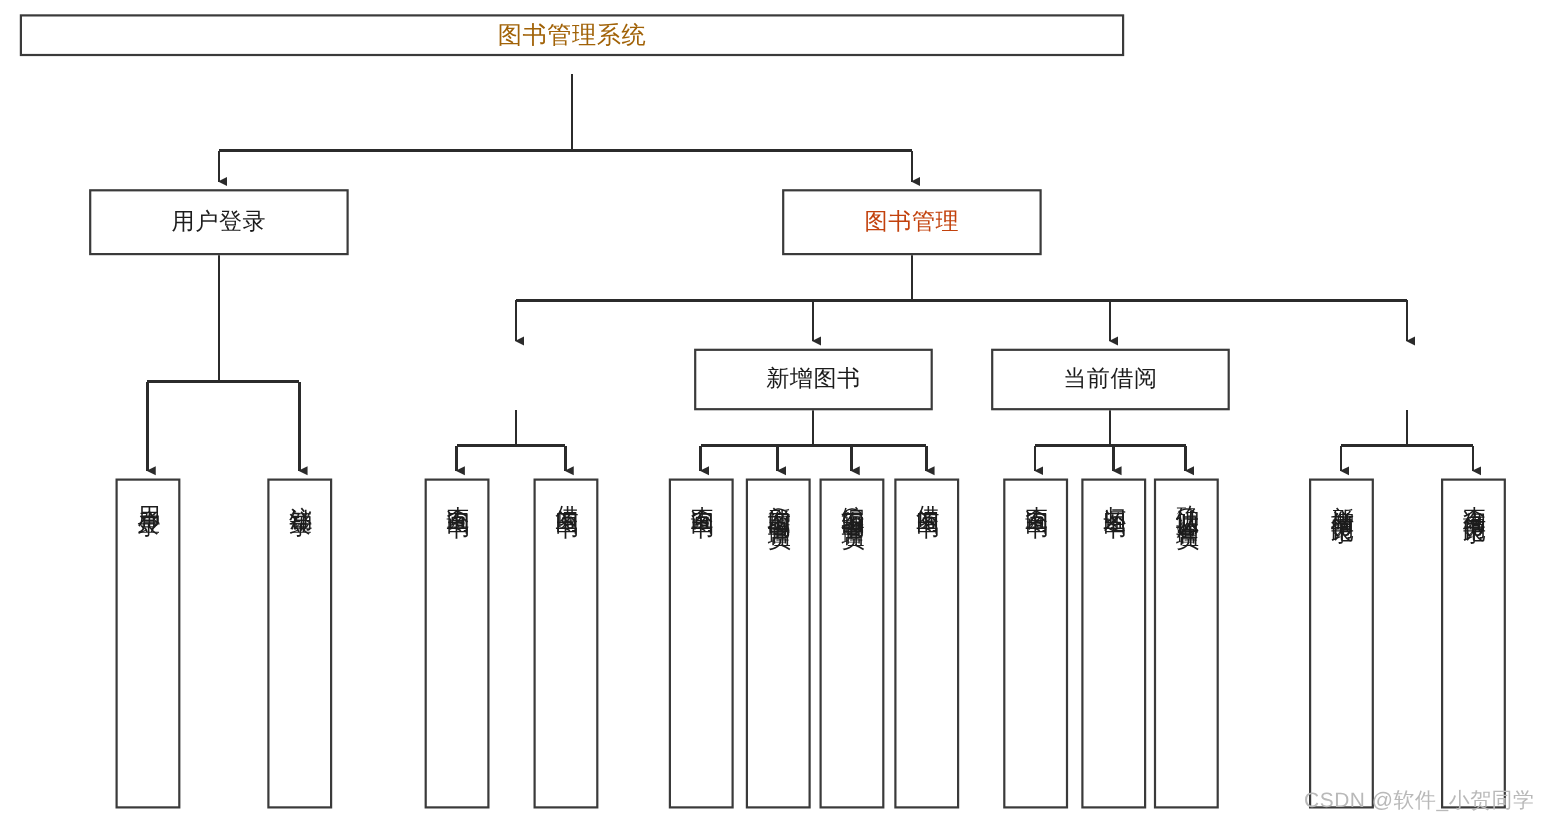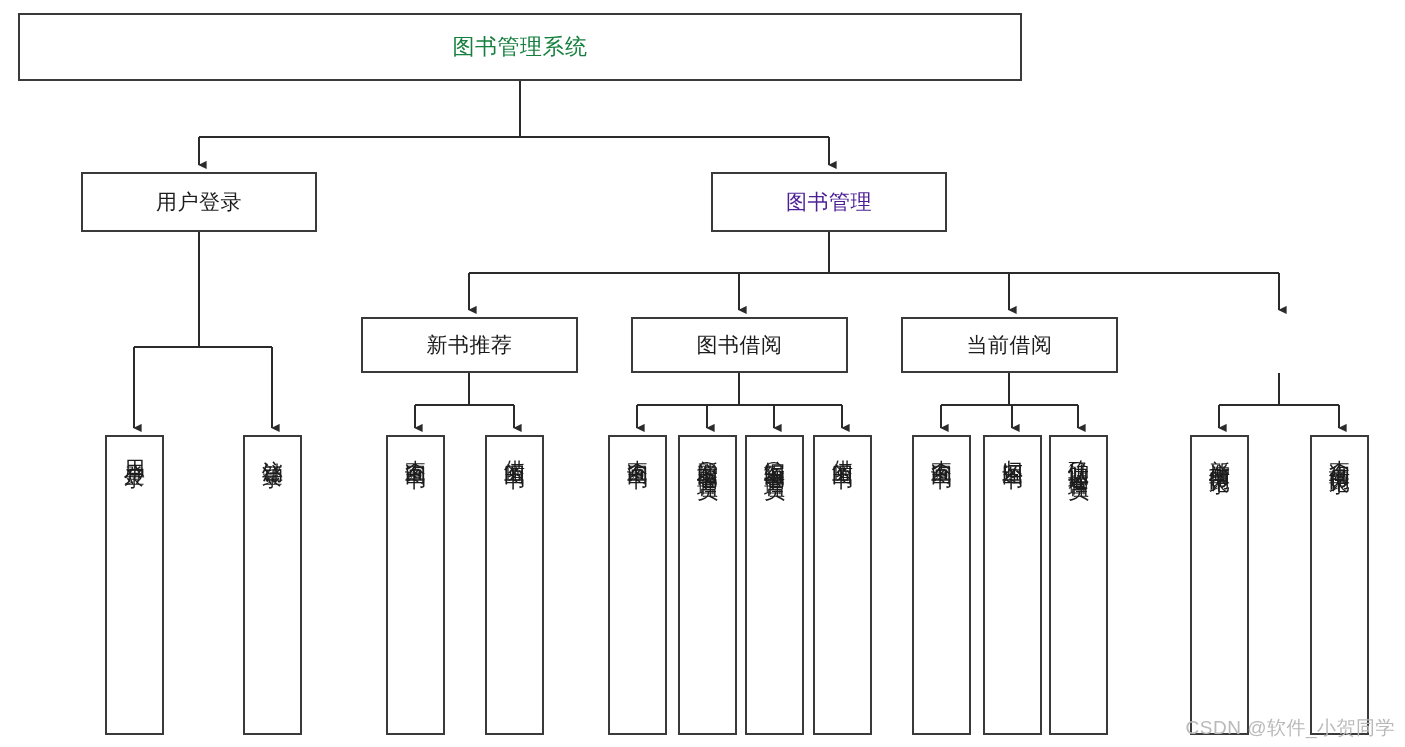--- a/index.html
+++ b/index.html
@@ -123,36 +123,33 @@
       <path d="M 1012 405 L 1012 428" marker-end="url(#arrowhead)"></path>
       <path d="M 1078 405 L 1078 428" marker-end="url(#arrowhead)"></path>
 
       <path d="M 1279 373 L 1279 405"></path>
       <path d="M 1219 405 L 1339 405"></path>
       <path d="M 1219 405 L 1219 428" marker-end="url(#arrowhead)"></path>
       <path d="M 1339 405 L 1339 428" marker-end="url(#arrowhead)"></path>
     </g>
   </svg>
 
-  <div class="node horiz root" style="left: 18px; top: 13px; width: 1004px; height: 68px; border-color: rgb(58, 58, 58); color: #15803d;">
+  <div class="node horiz root" style="left: 18px; top: 13px; width: 1004px; height: 38px; border-color: rgb(58, 58, 58); color: #a16207;">
     <span class="label">图书管理系统</span>
   </div>
 
   <div class="node horiz" style="left: 81px; top: 172px; width: 236px; height: 60px; border-color: rgb(58, 58, 58); color: rgb(28, 28, 28);">
     <span class="label">用户登录</span>
   </div>
-  <div class="node horiz" style="left: 711px; top: 172px; width: 236px; height: 60px; border-color: rgb(58, 58, 58); color: #4c1d95;">
+  <div class="node horiz" style="left: 711px; top: 172px; width: 236px; height: 60px; border-color: rgb(58, 58, 58); color: #c2410c;">
     <span class="label">图书管理</span>
   </div>
 
-  <div class="node horiz" style="left: 361px; top: 317px; width: 217px; height: 56px; border-color: rgb(58, 58, 58); color: rgb(28, 28, 28);">
-    <span class="label">新书推荐</span>
-  </div>
   <div class="node horiz" style="left: 631px; top: 317px; width: 217px; height: 56px; border-color: rgb(58, 58, 58); color: rgb(28, 28, 28);">
-    <span class="label">图书借阅</span>
+    <span class="label">新增图书</span>
   </div>
   <div class="node horiz" style="left: 901px; top: 317px; width: 217px; height: 56px; border-color: rgb(58, 58, 58); color: rgb(28, 28, 28);">
     <span class="label">当前借阅</span>
   </div>
 
   <div class="node vert" style="left: 105px; top: 435px; width: 59px; height: 300px; border-color: rgb(58, 58, 58); color: rgb(28, 28, 28);">
     <span class="label">用户登录</span>
   </div>
   <div class="node vert" style="left: 243px; top: 435px; width: 59px; height: 300px; border-color: rgb(58, 58, 58); color: rgb(28, 28, 28);">
     <span class="label">注销登录</span>

